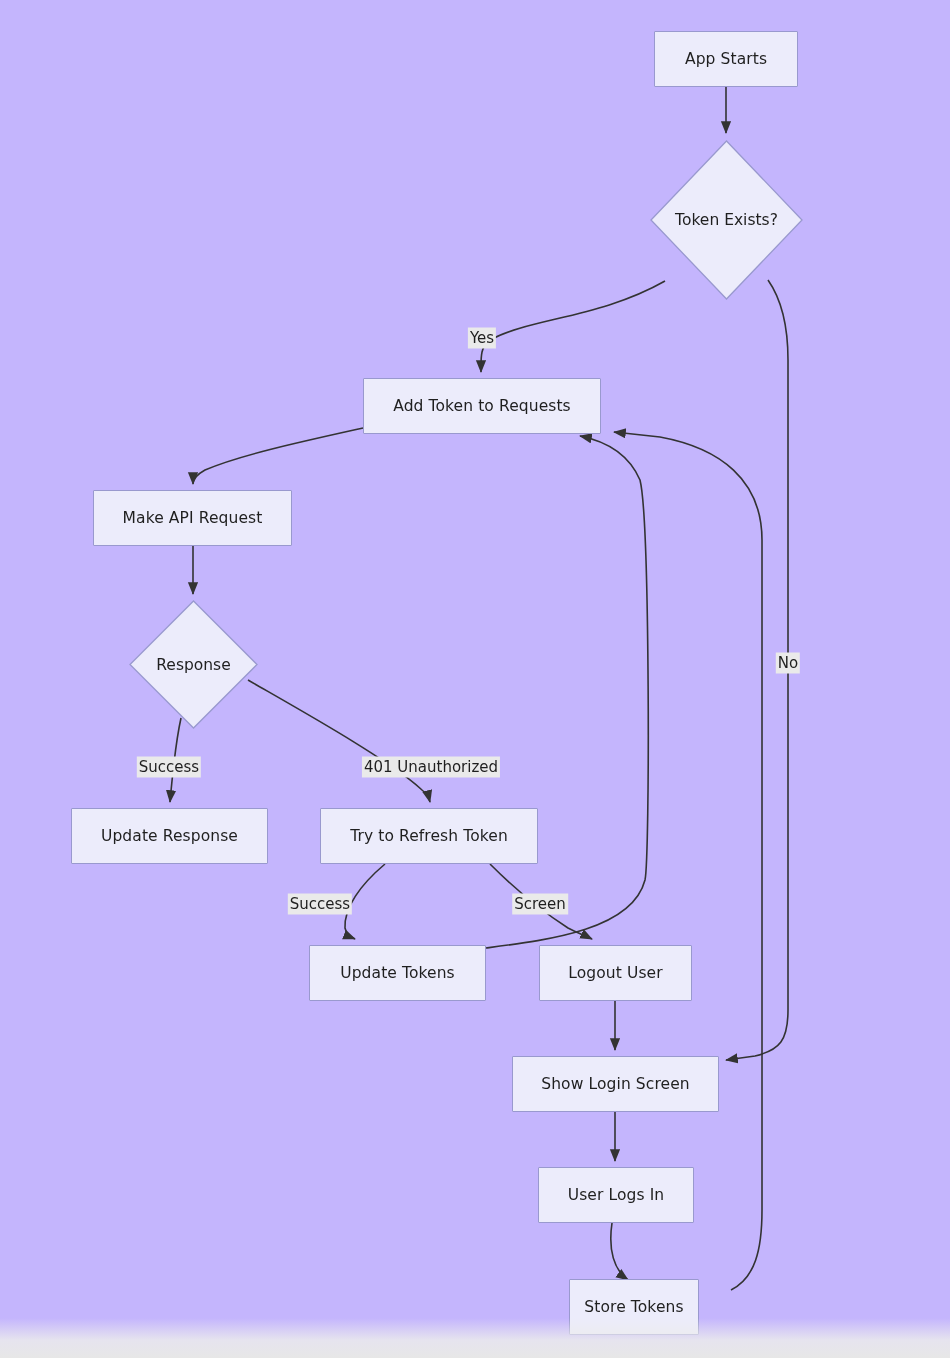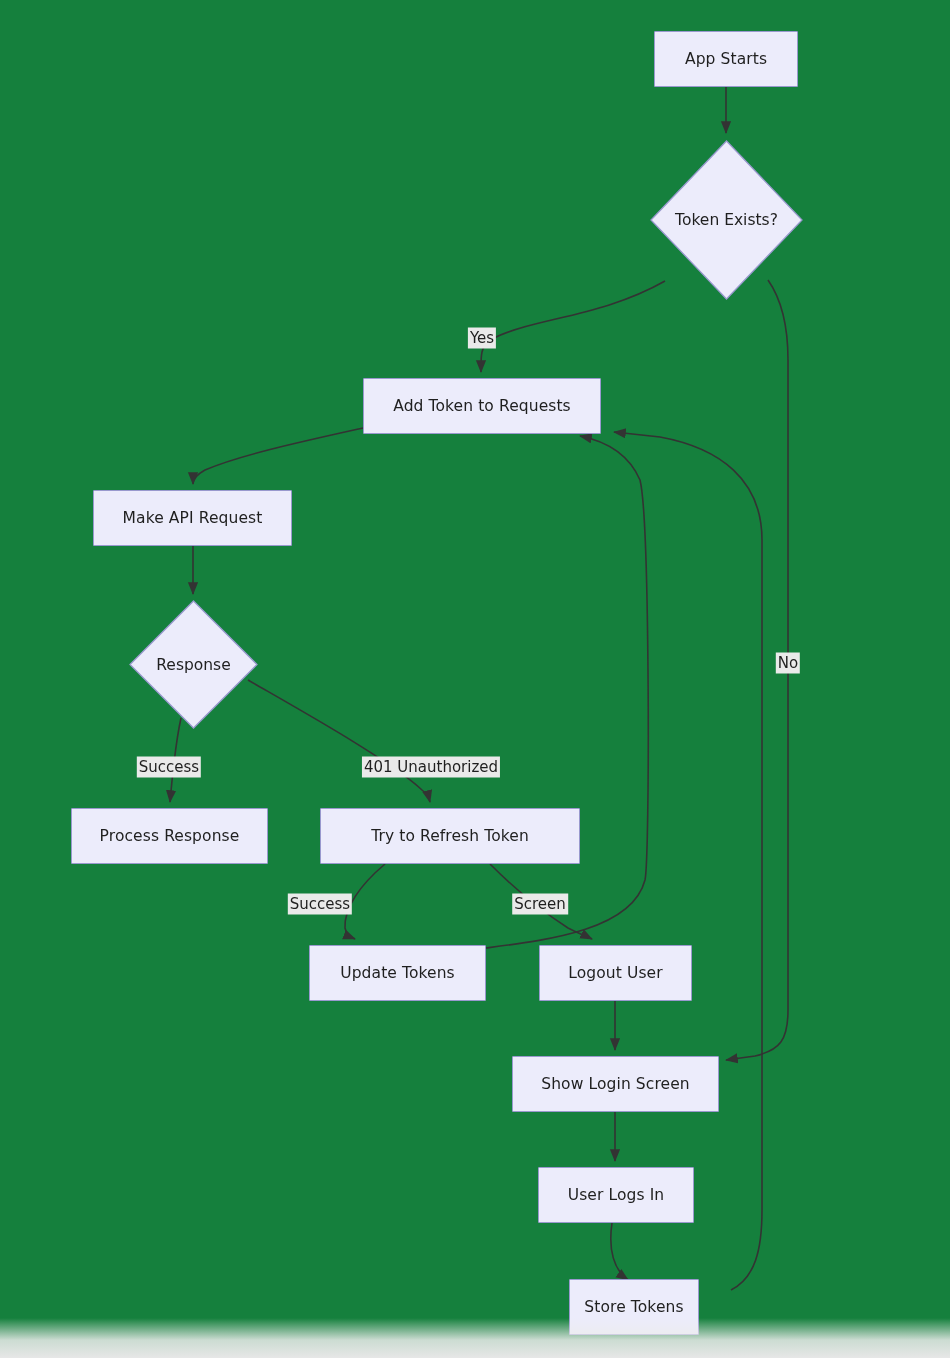--- a/index.html
+++ b/index.html
@@ -8,21 +8,21 @@
     padding: 0;
     background: #ffffff;
   }
   body {
     font-family: "DejaVu Sans", sans-serif;
   }
   #canvas {
     position: relative;
     width: 950px;
     height: 1358px;
-    background: #15803d;
+    background: #c4b5fd;
     overflow: hidden;
   }
   #bottom-fade {
     position: absolute;
     left: 0;
     bottom: 0;
     width: 950px;
     height: 40px;
     background: linear-gradient(to bottom, rgba(240,240,240,0) 0%, rgba(236,236,236,0.85) 55%, rgba(231,231,231,1) 100%);
     pointer-events: none;
@@ -134,23 +134,23 @@
       <div class="node rect" style="left: 93px; top: 490px; width: 199px; height: 56px;">
         <span>Make API Request</span>
       </div>
       <div class="diamond-wrap" style="left: 129px; top: 600px; width: 129px; height: 129px;">
         <svg class="diamond-shape" viewBox="0 0 129 129" preserveAspectRatio="none">
           <polygon points="64.5,1 128,64.5 64.5,128 1,64.5"></polygon>
         </svg>
         <span class="diamond-label">Response</span>
       </div>
       <div class="node rect" style="left: 71px; top: 808px; width: 197px; height: 56px;">
-        <span>Process Response</span>
+        <span>Update Response</span>
       </div>
-      <div class="node rect" style="left: 320px; top: 808px; width: 260px; height: 56px;">
+      <div class="node rect" style="left: 320px; top: 808px; width: 218px; height: 56px;">
         <span>Try to Refresh Token</span>
       </div>
       <div class="node rect" style="left: 309px; top: 945px; width: 177px; height: 56px; align-items: center;">
         <span>Update Tokens</span>
       </div>
       <div class="node rect" style="left: 539px; top: 945px; width: 153px; height: 56px;">
         <span>Logout User</span>
       </div>
       <div class="node rect" style="left: 512px; top: 1056px; width: 207px; height: 56px;">
         <span>Show Login Screen</span>

